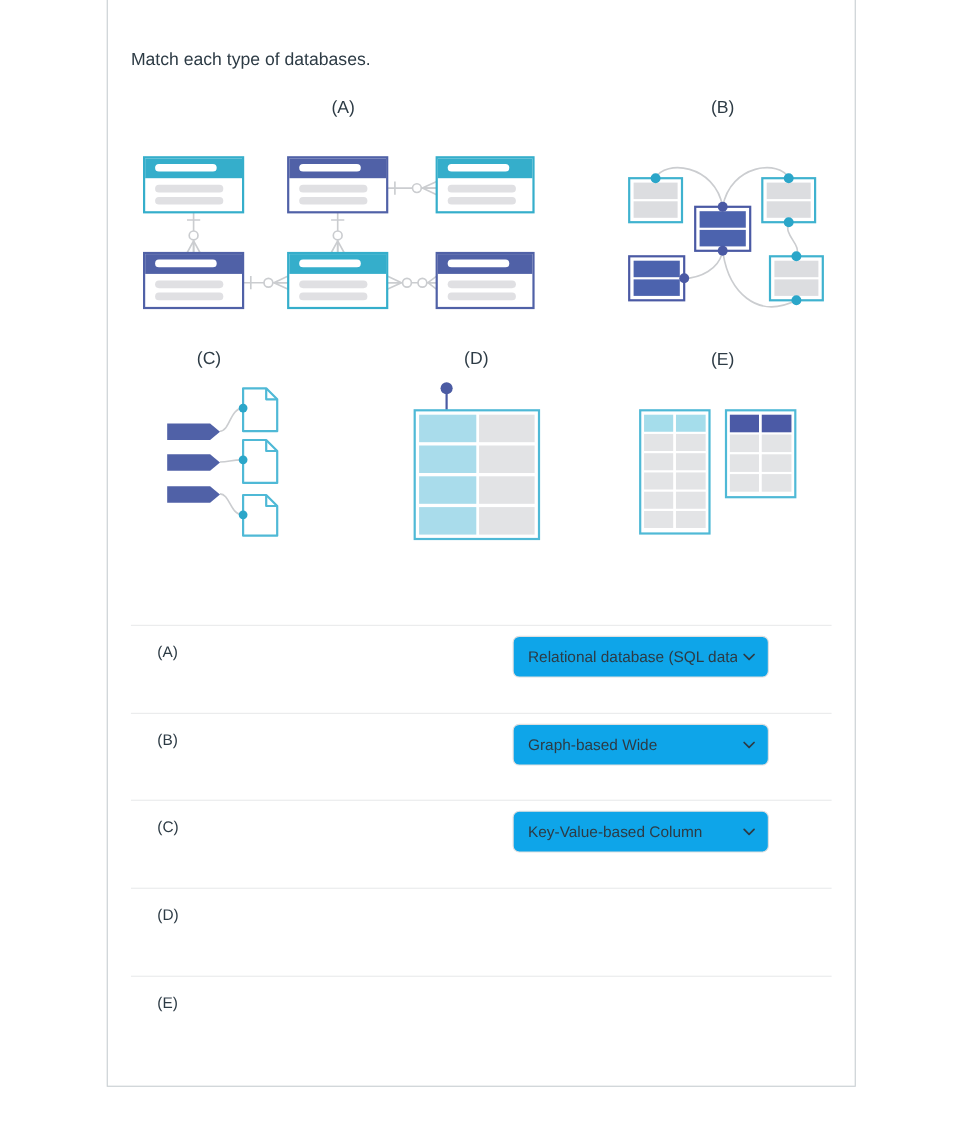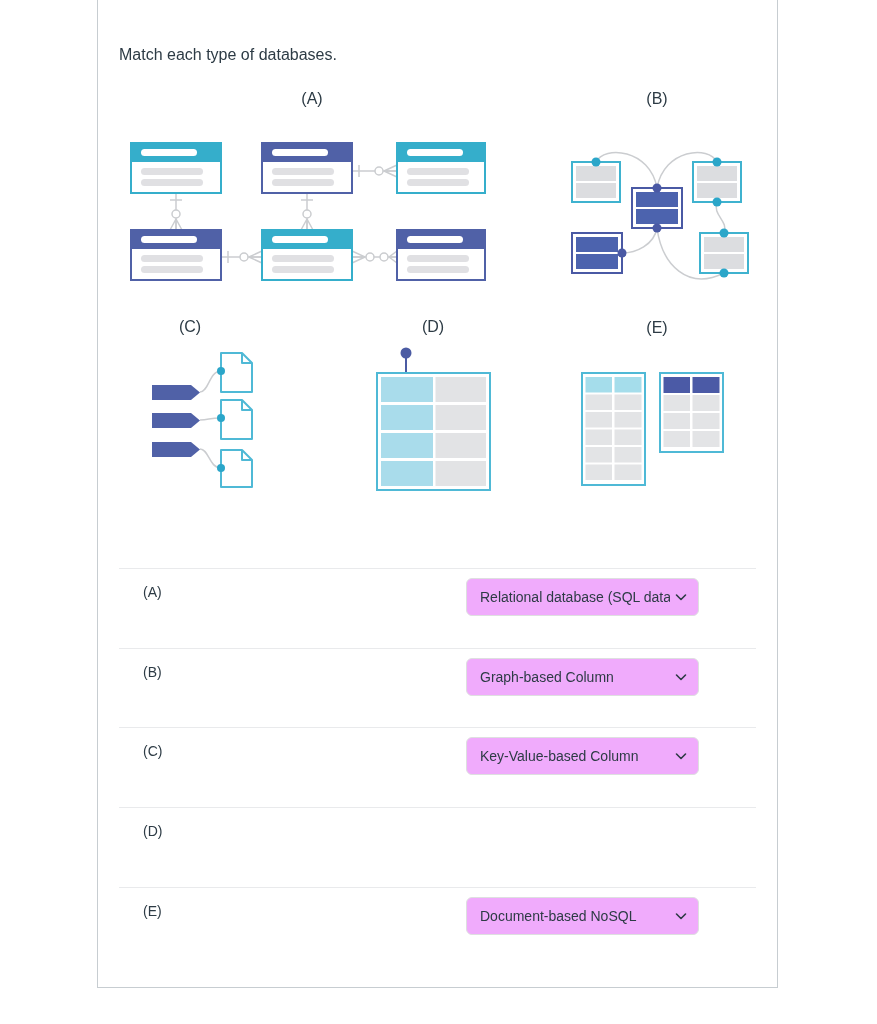--- a/index.html
+++ b/index.html
@@ -20,21 +20,21 @@
     position:absolute;transform:translateX(-50%);font-size:16px;color:#2D3B45;
   }
   .dsvg{position:absolute;}
   .answers{
     position:absolute;left:119px;top:568px;width:637px;
   }
   .arow{position:relative;height:78.7px;border-top:1px solid #E9EAEC;}
   .alabel{position:absolute;left:24px;top:15px;font-size:14px;color:#2D3B45;}
   .aselect{
     position:absolute;left:347px;top:9px;width:233px;height:38px;box-sizing:border-box;
-    background:#f0abfc;border:1px solid #DEDFE0;border-radius:6px;
+    background:#0ea5e9;border:1px solid #DEDFE0;border-radius:6px;
     display:flex;align-items:center;padding:0 10px 0 13px;cursor:pointer;
   }
   .aselect .txt{
     flex:1;font-size:14px;color:#2D3B45;white-space:nowrap;overflow:hidden;
   }
   .aselect .chev{flex:none;margin-left:4px;}
 </style>
 </head>
 <body>
 
@@ -244,21 +244,21 @@
         <span class="txt">Relational database (SQL data</span>
         <svg class="chev" width="14" height="14" viewBox="0 0 14 14">
           <path d="M2.5 5l4.5 4.5L11.5 5" fill="none" stroke="#2D3B45" stroke-width="1.6" stroke-linecap="round" stroke-linejoin="round"></path>
         </svg>
       </div>
     </div>
 
     <div class="arow">
       <div class="alabel">(B)</div>
       <div class="aselect">
-        <span class="txt">Graph-based Column</span>
+        <span class="txt">Graph-based Wide</span>
         <svg class="chev" width="14" height="14" viewBox="0 0 14 14">
           <path d="M2.5 5l4.5 4.5L11.5 5" fill="none" stroke="#2D3B45" stroke-width="1.6" stroke-linecap="round" stroke-linejoin="round"></path>
         </svg>
       </div>
     </div>
 
     <div class="arow">
       <div class="alabel">(C)</div>
       <div class="aselect">
         <span class="txt">Key-Value-based Column</span>
@@ -267,22 +267,16 @@
         </svg>
       </div>
     </div>
 
     <div class="arow">
       <div class="alabel">(D)</div>
     </div>
 
     <div class="arow">
       <div class="alabel">(E)</div>
-      <div class="aselect">
-        <span class="txt">Document-based NoSQL</span>
-        <svg class="chev" width="14" height="14" viewBox="0 0 14 14">
-          <path d="M2.5 5l4.5 4.5L11.5 5" fill="none" stroke="#2D3B45" stroke-width="1.6" stroke-linecap="round" stroke-linejoin="round"></path>
-        </svg>
-      </div>
     </div>
 
   </div>
 </div>
 
 </body></html>

